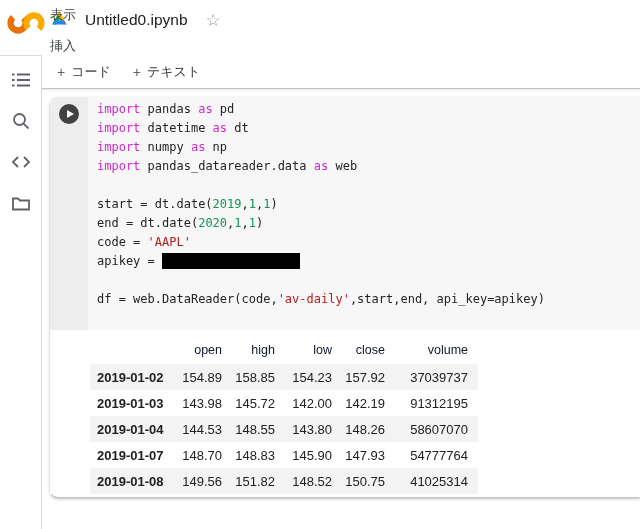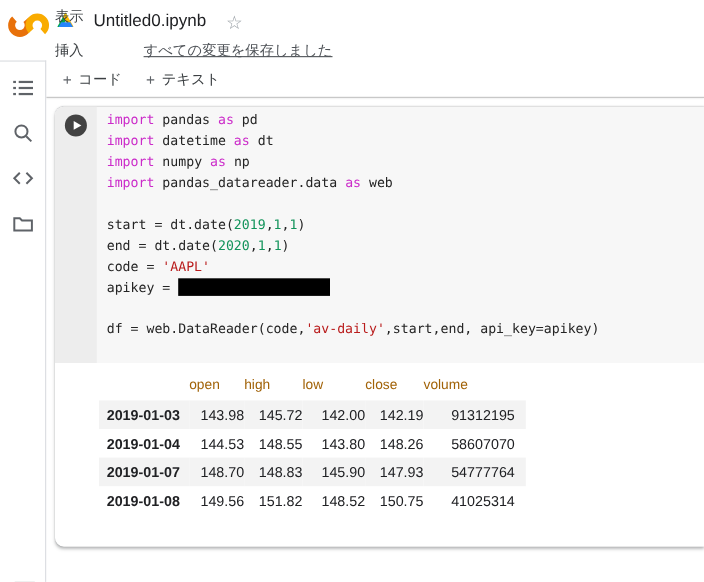--- a/index.html
+++ b/index.html
@@ -63,21 +63,21 @@
     font-size:12px; color:#242424;
   }
   .code-line { height:19px; line-height:19px; white-space:pre; }
   .tok-kw { color:#CB2BC9; }
   .tok-num { color:#11935A; }
   .tok-str { color:#b91c1c; }
   .redact { display:inline-block; width:138px; height:16px; background:#000; vertical-align:-4px; }
   
   .output { padding:6px 0 0 40px; background:#fff; }
   table.df { border-collapse:collapse; font-size:13px; color:#202124; }
-  table.df thead th { font-weight:normal; font-size:12.5px; color:#a16207; text-align:left; height:28px; padding:0; }
+  table.df thead th { font-weight:normal; font-size:12.5px; color:#0f172a; text-align:right; height:28px; padding:0; }
   table.df tbody tr { height:26px; }
   table.df tbody tr:nth-child(odd) { background:#f3f3f3; }
   table.df tbody th { text-align:left; font-weight:bold; padding:0 0 0 7px; }
   table.df td { text-align:right; padding:0; }
   table.df .c-vol { padding-right:10px; }
 </style>
 </head>
 <body>
 
 <div class="app">
@@ -104,21 +104,20 @@
   <nav class="menu-row">
     <span class="menus">
         <span class="menu-item">ファイル</span>
         <span class="menu-item">編集</span>
         <span class="menu-item">表示</span>
         <span class="menu-item">挿入</span>
         <span class="menu-item">ランタイム</span>
         <span class="menu-item">ツール</span>
         <span class="menu-item">ヘルプ</span>
       </span>
-    <span class="save-status">すべての変更を保存しました</span>
   </nav>
 
   <aside class="sidebar">
     <button class="side-btn" title="">
       <svg viewBox="0 0 20 20" width="20" height="20" fill="currentColor">
         <rect x="1" y="3.5" width="2.5" height="2"></rect>
           <rect x="6" y="3.5" width="13" height="2"></rect>
         <rect x="1" y="9" width="2.5" height="2"></rect>
           <rect x="6" y="9" width="13" height="2"></rect>
         <rect x="1" y="14.5" width="2.5" height="2"></rect>
@@ -180,20 +179,28 @@
               <th></th>
               <th>open</th>
               <th>high</th>
               <th>low</th>
               <th>close</th>
               <th class="c-vol">volume</th>
             </tr>
           </thead>
         <tbody>
             <tr>
+              <th>2019-01-02</th>
+              <td>154.89</td>
+              <td>158.85</td>
+              <td>154.23</td>
+              <td>157.92</td>
+              <td class="c-vol">37039737</td>
+            </tr>
+            <tr>
               <th>2019-01-03</th>
               <td>143.98</td>
               <td>145.72</td>
               <td>142.00</td>
               <td>142.19</td>
               <td class="c-vol">91312195</td>
             </tr>
             <tr>
               <th>2019-01-04</th>
               <td>144.53</td>

